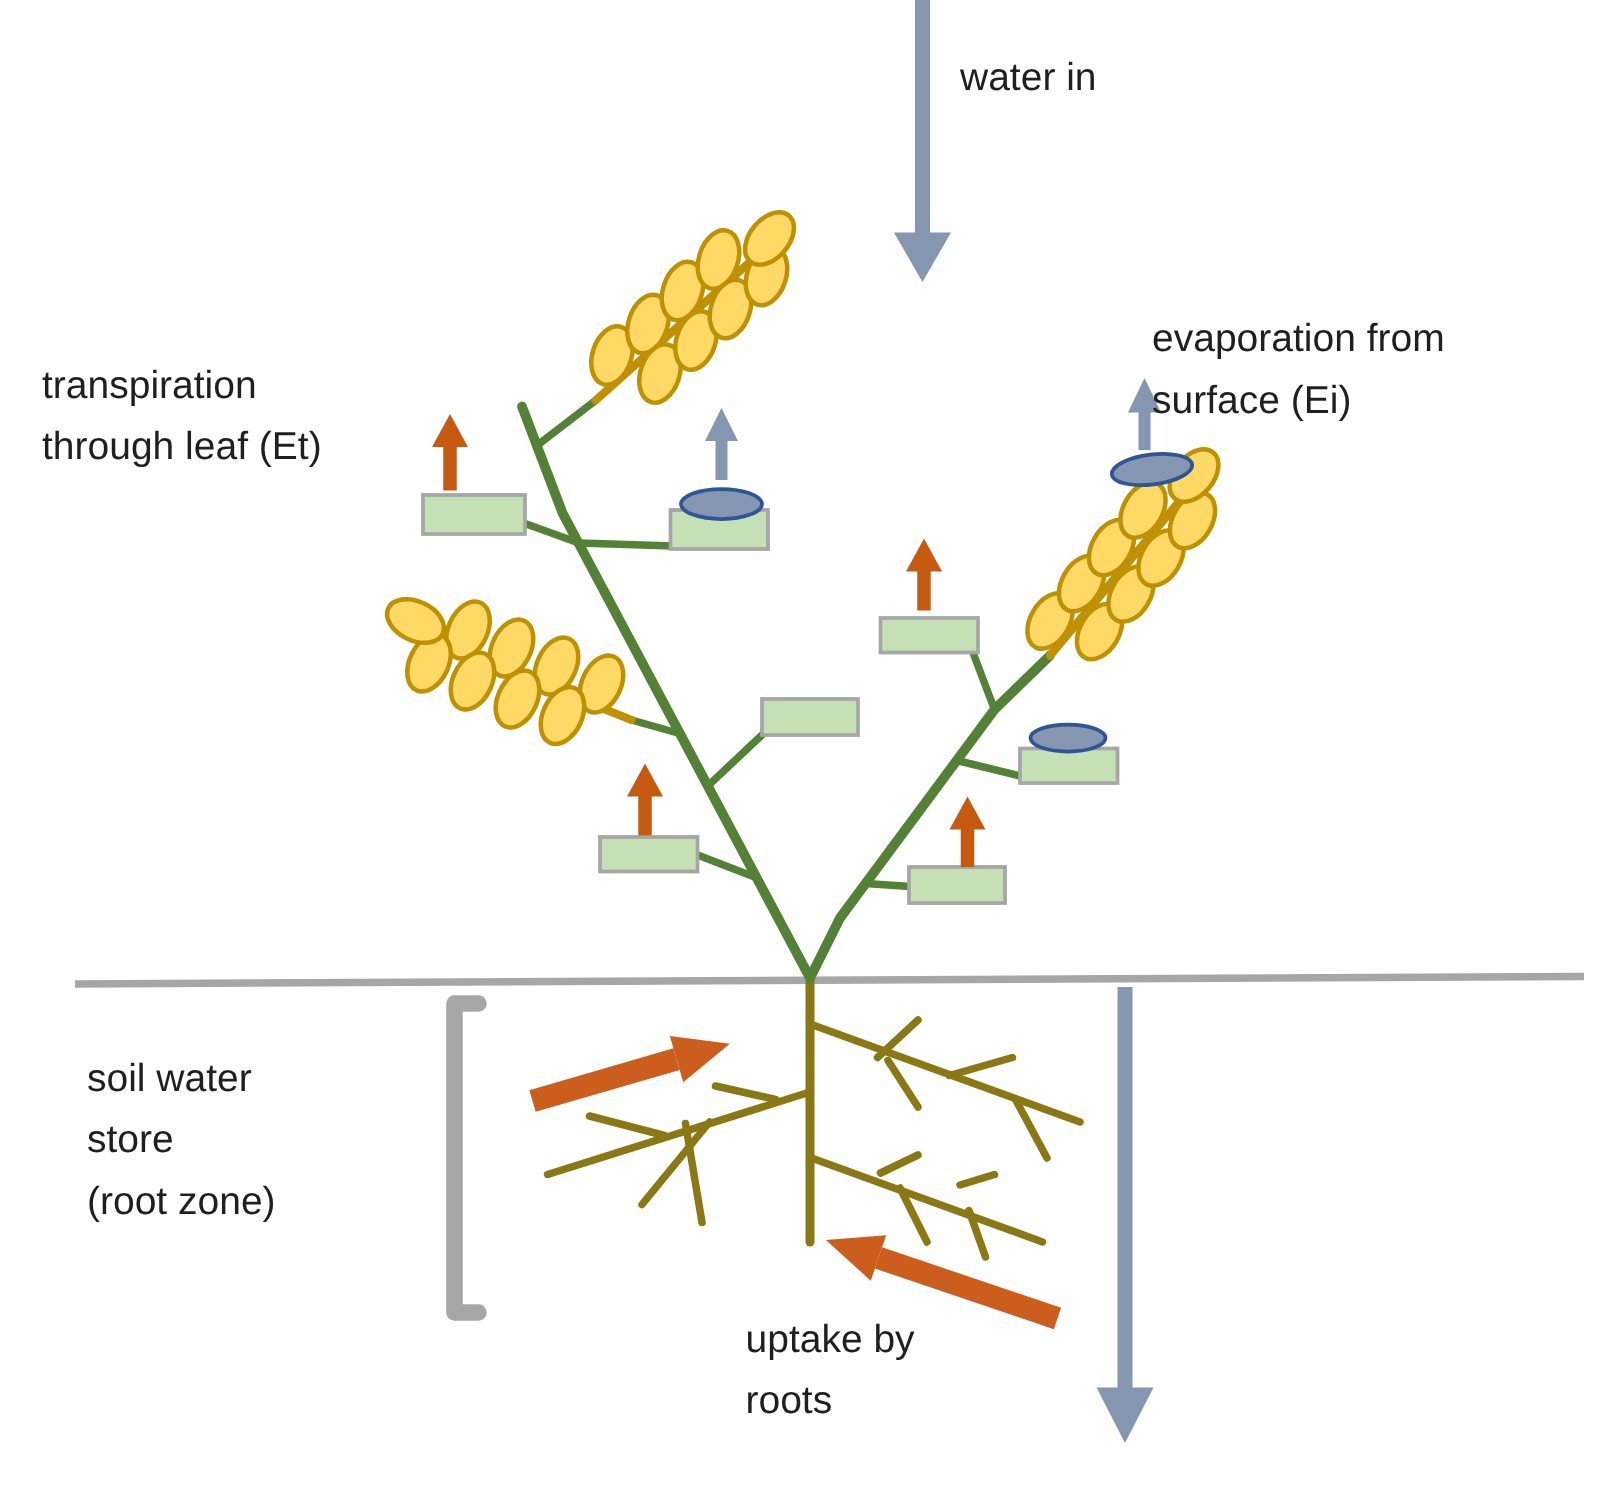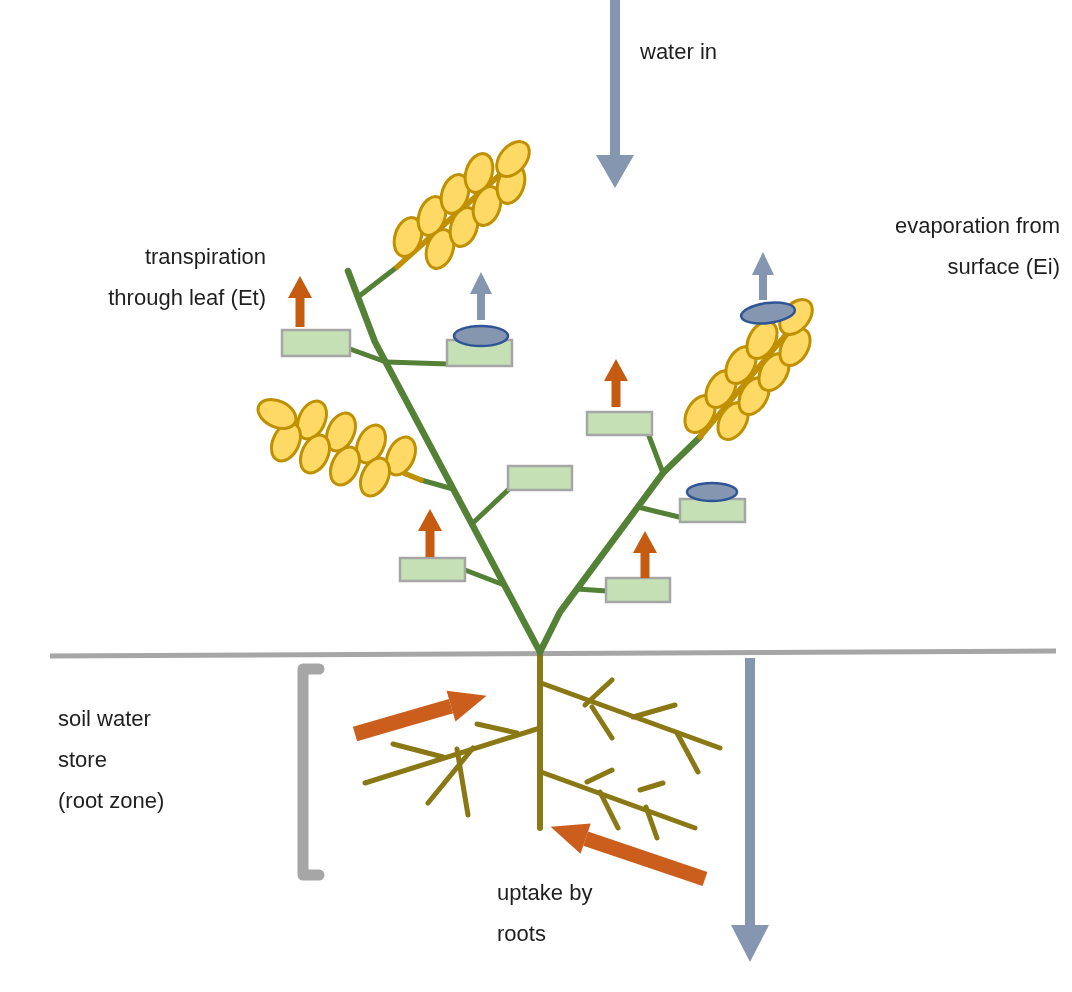--- a/index.html
+++ b/index.html
@@ -1,21 +1,21 @@
 <!DOCTYPE html>
 <html style="--bg: #ffffff; --text: #1f1f1f; --water-arrow: #8496b0; --transp-arrow: #c55a11; --uptake-arrow: #cb5e1d; --stem: #538135; --seed-stem: #bf9000; --grain-fill: #ffd966; --grain-stroke: #bf9000; --leaf-fill: #c5e0b4; --leaf-stroke: #a6a6a6; --droplet-fill: #8496b0; --droplet-stroke: #2f5597; --root: #8a7815; --soil-line: #a6a6a6; --bracket: #a6a6a6;"><head>
 <meta charset="utf-8">
 <style>
   html,body{margin:0;padding:0;background:#fff;}
   .canvas{position:relative;width:1072px;height:992px;background:var(--bg,#fff);overflow:hidden;
           font-family:"Liberation Sans",sans-serif;}
   .canvas svg{position:absolute;left:0;top:0;}
-  .label{position:absolute;font-size:22px;line-height:41px;color:var(--text,#1f1f1f);
+  .label{position:absolute;font-size:26px;line-height:41px;color:var(--text,#1f1f1f);
          white-space:pre-line;}
-  .center{text-align:right;}
+  .center{text-align:left;}
   .right{}
   
   .soil-line{stroke:var(--soil-line);stroke-width:5;}
   .bracket{stroke:var(--bracket);stroke-width:11;fill:none;stroke-linecap:round;stroke-linejoin:round;}
   .root{stroke:var(--root);stroke-width:5;fill:none;stroke-linecap:round;}
   .taproot{stroke-width:6;}
   .stem{stroke:var(--stem);stroke-width:6.5;fill:none;stroke-linecap:round;stroke-linejoin:round;}
   .branch{stroke:var(--stem);stroke-width:5;fill:none;stroke-linecap:round;}
   .seed-stem{stroke:var(--seed-stem);stroke-width:5.5;fill:none;stroke-linecap:round;}
   .grain{fill:var(--grain-fill);stroke:var(--grain-stroke);stroke-width:3;}

